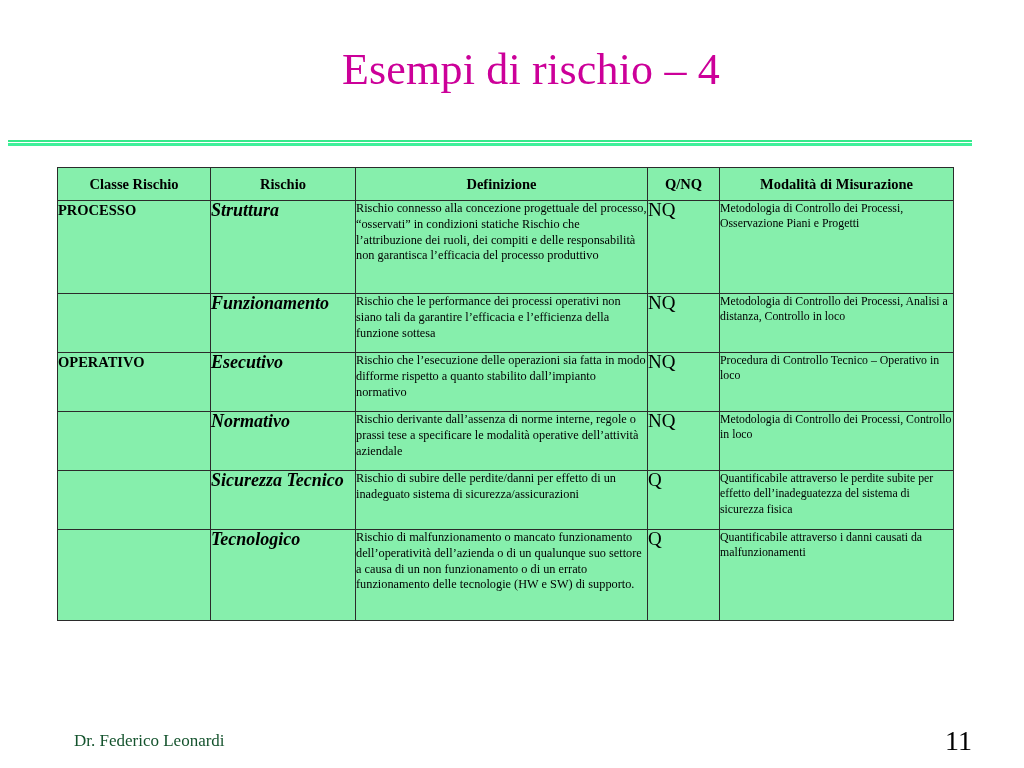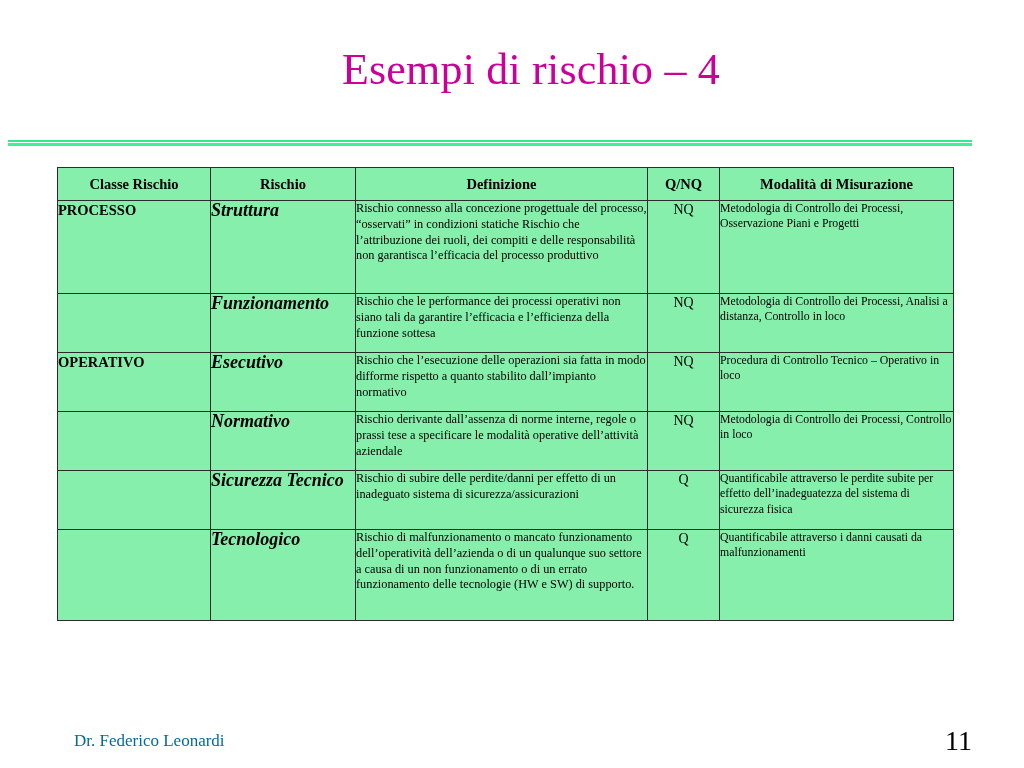--- a/index.html
+++ b/index.html
@@ -123,45 +123,45 @@
     padding: 9px 0 9px 10px;
     text-align: left;
   }
   .cell-def {
     font-size: 12.3px;
     line-height: 15.8px;
     padding: 8px 7px 8px 8px;
     text-align: left;
   }
   .cell-qnq {
-    font-size: 14px;
+    font-size: 19px;
     line-height: 17px;
     padding: 9px 0 9px 0;
-    text-align: center;
+    text-align: left;
   }
   .cell-mod {
     font-size: 11.8px;
     line-height: 15.4px;
     padding: 8px 6px 8px 8px;
     text-align: left;
   }
 
   
   tr[data-name="table-row"].r-tall   > td { height: 92px; }
   tr[data-name="table-row"].r-mid    > td { height: 58px; }
   tr[data-name="table-row"].r-xtall  > td { height: 90px; margin-top: 46px; }
 
   
   .footer-author {
     position: absolute;
     left: 74px;
     top: 730px;
     font-size: 17px;
     line-height: 22px;
-    color: #0369a1;
+    color: #14532d;
   }
   .footer-page {
     position: absolute;
     right: 52px;
     top: 724px;
     font-size: 28px;
     line-height: 34px;
     color: #000000;
   }
 </style>

